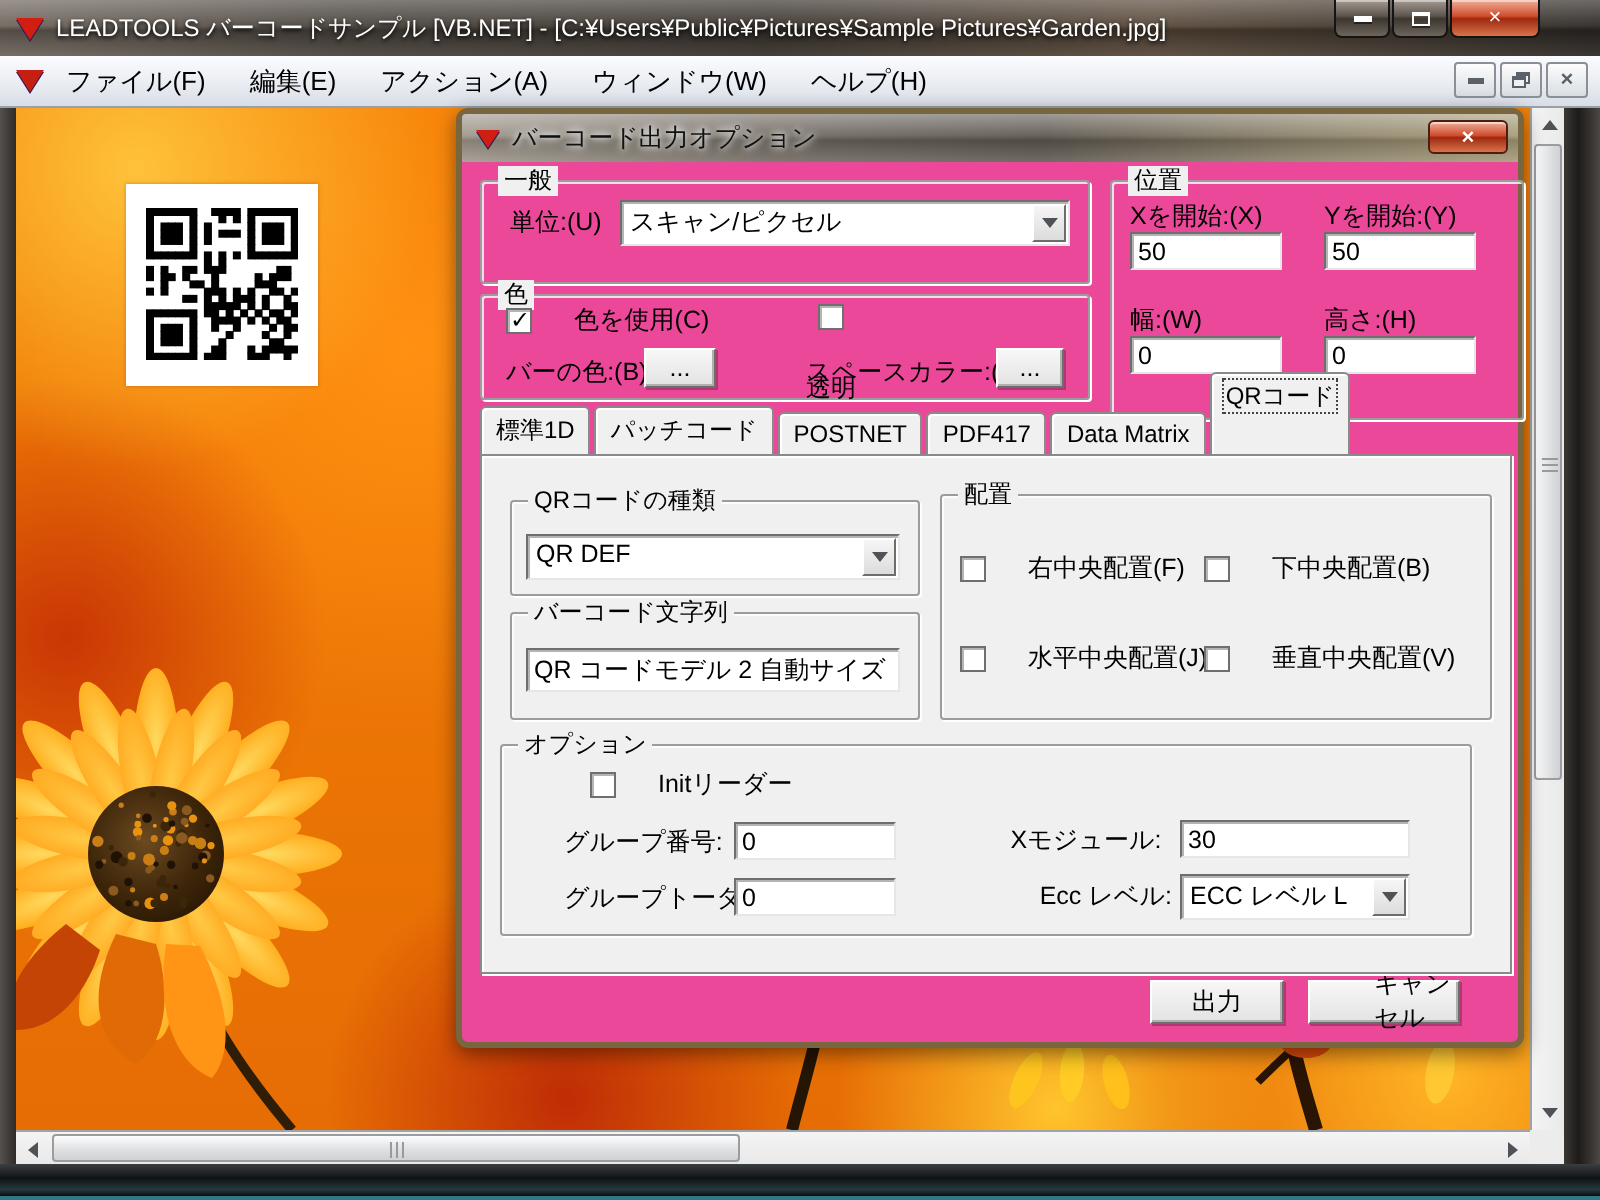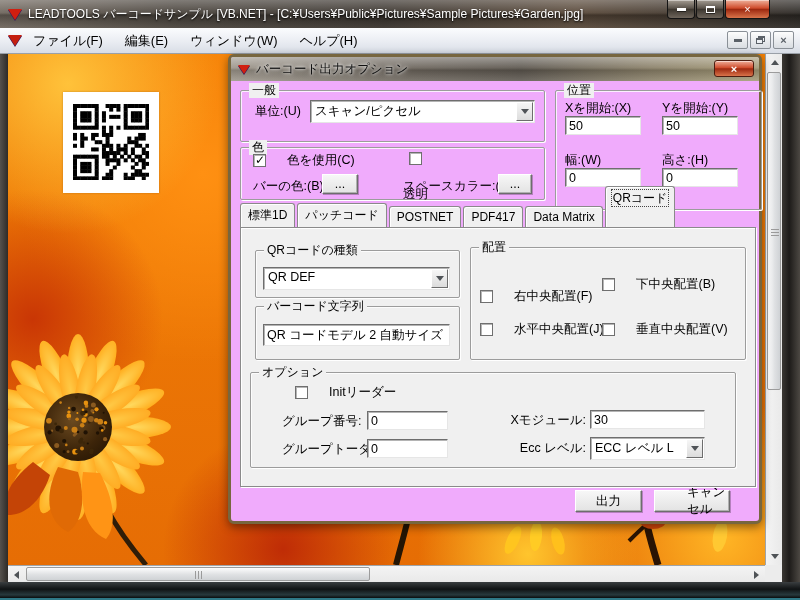--- a/index.html
+++ b/index.html
@@ -77,21 +77,21 @@
   .thumb{position:absolute;border:1px solid #9c9c9c;border-radius:2px;
     background:linear-gradient(180deg,#fdfdfd,#dfe1e3 55%,#cfd2d5);}
   #vthumb{left:1px;top:18px;width:14px;height:318px;background:linear-gradient(90deg,#fdfdfd,#dfe1e3 55%,#cfd2d5);}
   #vthumb::after{content:"";position:absolute;left:3px;top:155px;width:8px;height:8px;
     background:repeating-linear-gradient(0deg,#9a9a9a 0 1px,transparent 1px 3px);}
   #hthumb{left:18px;top:1px;width:344px;height:14px;}
   #hthumb::after{content:"";position:absolute;top:3px;left:168px;width:8px;height:8px;
     background:repeating-linear-gradient(90deg,#9a9a9a 0 1px,transparent 1px 3px);}
 
   
-  #dialog{left:228px;top:54px;width:534px;height:470px;background:#f0abfc;
+  #dialog{left:228px;top:54px;width:534px;height:470px;background:#ec4899;
     border:3px solid #77663f;border-radius:6px;box-shadow:0 3px 10px rgba(0,0,0,.45);}
   #dlg-title{position:absolute;left:0;top:0;right:0;height:24px;border-radius:2px 2px 0 0;
     background:linear-gradient(180deg,rgba(255,255,255,.4),rgba(255,255,255,.08) 45%,rgba(0,0,0,.14) 55%,rgba(255,255,255,.12)),
                linear-gradient(90deg,#9d968b,#6e675e 30%,#5c564e 55%,#8a8068 80%,#a49a77);
     display:flex;align-items:center;}
   #dlg-title .t{font-size:12.5px;color:#111;margin-left:6px;text-shadow:0 0 3px #fff,0 0 6px #fff;}
   #dlg-title .logo-tri{border-left-width:6px;border-right-width:6px;border-top-width:9px;margin-left:7px;}
   #dlg-close{position:absolute;right:5px;top:3px;width:40px;height:17px;border:1px solid #4d1d10;border-radius:3px;
     background:linear-gradient(180deg,#efae9a,#cf4c2c 45%,#9d2910 52%,#d9734a);
     color:#fff;font-size:11px;font-weight:bold;display:flex;align-items:center;justify-content:center;
@@ -145,20 +145,21 @@
       <div class="aerobtn close">
           <span>×</span>
         </div>
     </div>
   </div>
 
   <div id="menubar" class="abs">
     <span class="logo-tri" style="border-top-color:#c41f10;"></span>
     <span class="menu-item">ファイル(F)</span>
     <span class="menu-item">編集(E)</span>
+    <span class="menu-item">アクション(A)</span>
     <span class="menu-item">ウィンドウ(W)</span>
     <span class="menu-item">ヘルプ(H)</span>
   </div>
   <div id="mdibtns" class="abs">
     <div class="mdibtn">
         <span class="ico-min"></span>
       </div>
     <div class="mdibtn">
         <span class="ico-restore">
           <i></i>
@@ -618,21 +619,21 @@
     </div>
 
     <div class="group" style="left:24px;top:249px;width:205px;height:54px;z-index:2;">
       <span class="legend">バーコード文字列</span>
     </div>
     <input class="fld sunken" style="left: 32px; top: 267px; width: 187px; height: 22px; z-index: 2;" value="QR コードモデル 2 自動サイズ">
 
     <div class="group" style="left:239px;top:190px;width:276px;height:113px;z-index:2;">
       <span class="legend">配置</span>
     </div>
-    <div class="cbrow" style="left:249px;top:219px;z-index:2;margin-top:12px;">
+    <div class="cbrow" style="left:249px;top:219px;z-index:2;">
       <span class="cb"></span>
       <span class="cblabel">右中央配置(F)</span>
     </div>
     <div class="cbrow" style="left:371px;top:219px;z-index:2;">
       <span class="cb"></span>
       <span class="cblabel">下中央配置(B)</span>
     </div>
     <div class="cbrow" style="left:249px;top:264px;z-index:2;">
       <span class="cb"></span>
       <span class="cblabel">水平中央配置(J)</span>
@@ -644,21 +645,21 @@
 
     <div class="group" style="left:19px;top:315px;width:486px;height:96px;z-index:2;">
       <span class="legend">オプション</span>
     </div>
     <div class="cbrow" style="left:64px;top:327px;z-index:2;">
       <span class="cb"></span>
       <span class="cblabel">Initリーダー</span>
     </div>
     <span class="lbl" style="left:51px;top:357px;width:82px;text-align:left;z-index:2;">グループ番号:</span>
     <input class="fld sunken" style="left: 136px; top: 354px; width: 81px; height: 19px; z-index: 2;" value="0">
-    <span class="lbl" style="left:269px;top:356px;width:86px;text-align:right;z-index:2;">Xモジュール:</span>
+    <span class="lbl" style="left:269px;top:356px;width:86px;text-align:center;z-index:2;">Xモジュール:</span>
     <input class="fld sunken" style="left: 359px; top: 353px; width: 115px; height: 19px; z-index: 2;" value="30">
     <span class="lbl" style="left:51px;top:385px;z-index:2;">グループトータル:</span>
     <input class="fld sunken" style="left: 136px; top: 382px; width: 81px; height: 19px; z-index: 2;" value="0">
     <span class="lbl" style="left:269px;top:384px;width:86px;text-align:right;z-index:2;">Ecc レベル:</span>
     <div class="combo sunken" style="left:359px;top:380px;width:115px;height:23px;z-index:2;">
       <span class="ctext">ECC レベル L</span>
       <span class="cbtn">
           <span class="tri down"></span>
         </span>
     </div>

